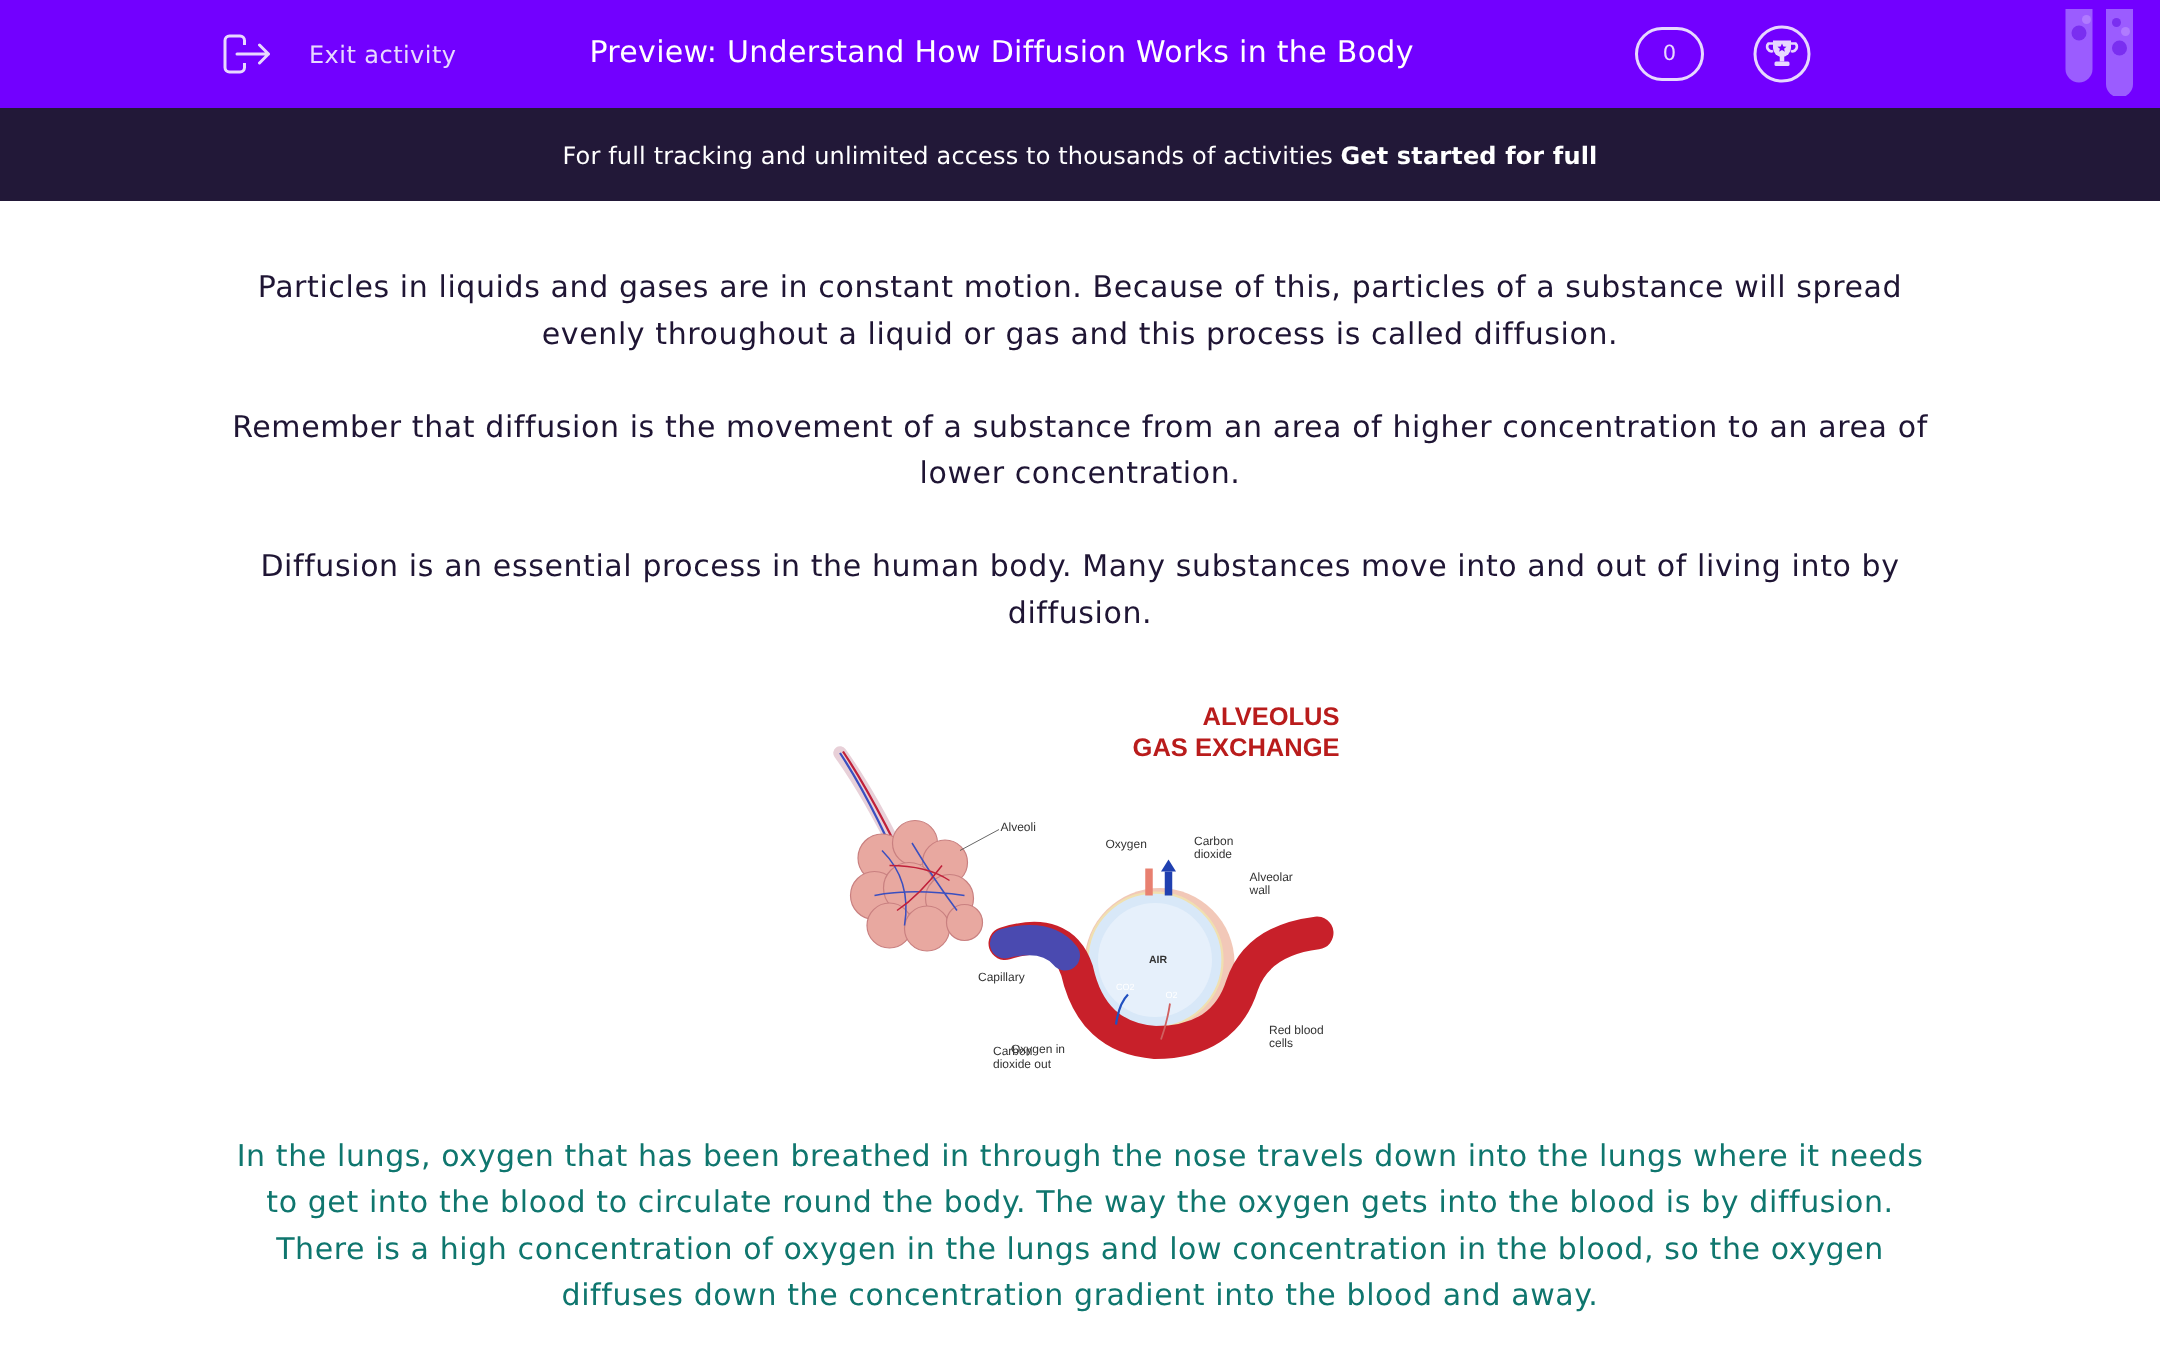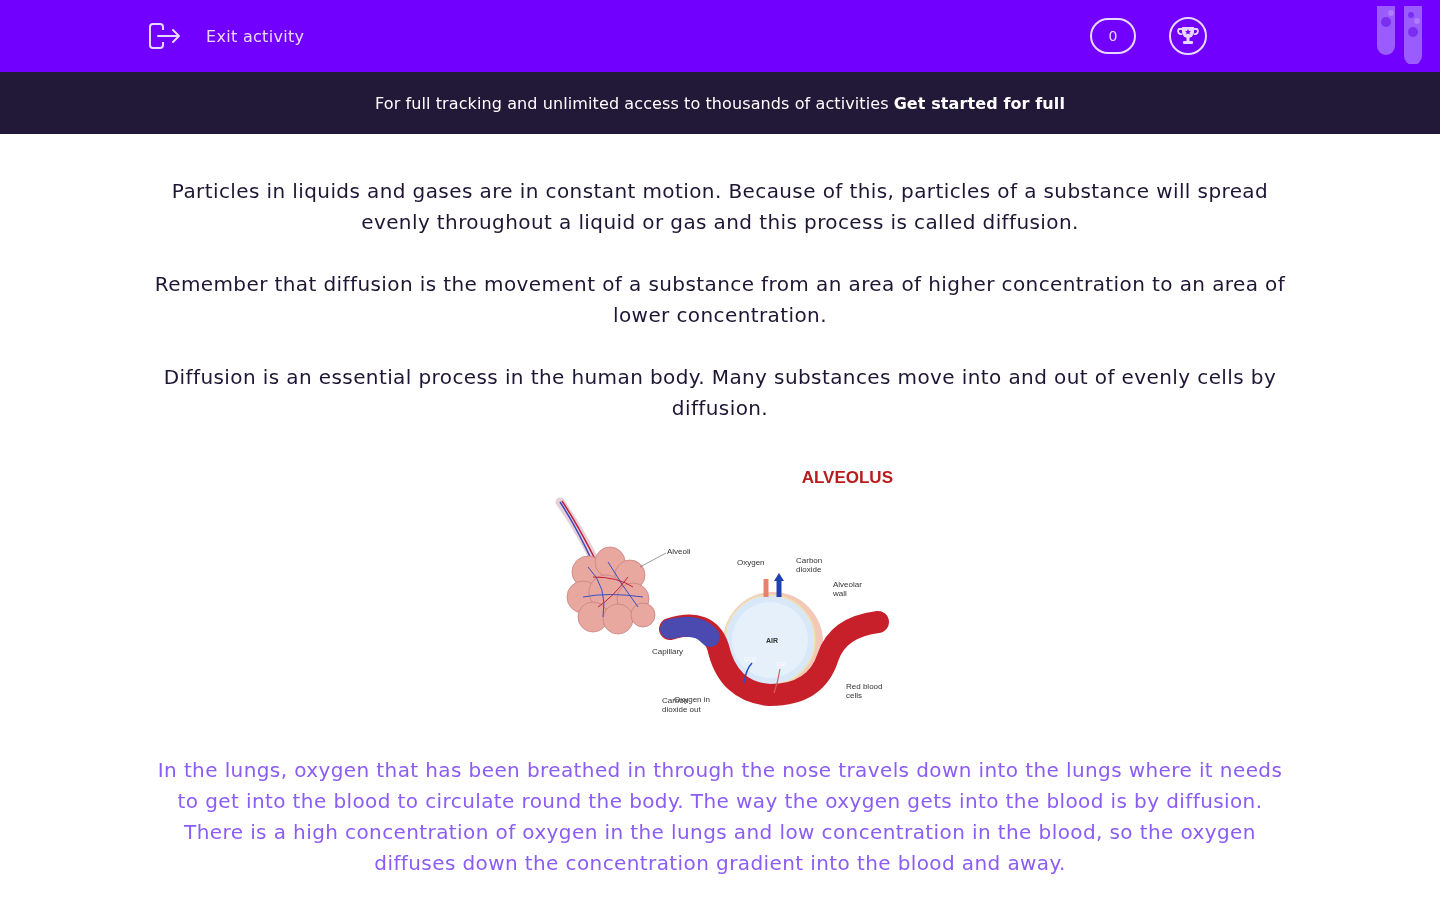--- a/index.html
+++ b/index.html
@@ -59,36 +59,37 @@
       font-family: "Liberation Sans", sans-serif; font-weight: bold; font-size: 17px;
       line-height: 21px; color: #b91c1c;
     }
     .fig-label {
       position: absolute; font-family: "Liberation Sans", sans-serif; font-size: 8px;
       color: #333; line-height: 9px; text-align: left;
     }
     .bottom-text {
       position: absolute; left: 145px; top: 755px; width: 1150px;
       text-align: center; font-size: 20px; line-height: 31px; letter-spacing: 0.4px;
-      color: #8b5cf6;
+      color: #0f766e;
     }
   </style>
 </head>
 <body>
 
 <div class="topbar">
   <div class="exit-btn">
     <svg viewBox="0 0 34 30">
       <path d="M12 3 H5 a3 3 0 0 0 -3 3 V24 a3 3 0 0 0 3 3 H12 a3 3 0 0 0 3 -3 V21" fill="none" stroke="#e8d8ff" stroke-width="2"></path>
       <path d="M12 3 a3 3 0 0 1 3 3 V9" fill="none" stroke="#e8d8ff" stroke-width="2"></path>
       <path d="M10 15 H31 M25 9 L31 15 L25 21" fill="none" stroke="#e8d8ff" stroke-width="2" stroke-linecap="round" stroke-linejoin="round"></path>
     </svg>
     <span>Exit activity</span>
   </div>
 
+  <div class="title">Preview: Understand How Diffusion Works in the Body</div>
 
   <div class="score-pill">
     <span>0</span>
   </div>
 
   <div class="trophy-btn">
     <svg width="22" height="22" viewBox="0 0 22 22">
       <path d="M5 2 H17 V7 a6 6 0 0 1 -12 0 Z" fill="#e8d8ff"></path>
       <path d="M5 4 H2 a3 3 0 0 0 3 5 M17 4 H20 a3 3 0 0 1 -3 5" fill="none" stroke="#e8d8ff" stroke-width="1.8"></path>
       <rect x="9.5" y="12" width="3" height="4" fill="#e8d8ff"></rect>
@@ -109,26 +110,27 @@
 </div>
 
 <div class="banner">
   <span>For full tracking and unlimited access to thousands of activities</span>
   <span class="cta">Get started for full</span>
 </div>
 
 <div class="content">
   <p><span>Particles in liquids and gases are in constant motion. Because of this, particles of a substance will spread evenly throughout a liquid or gas and this process is called </span><b>diffusion</b><span>.</span></p>
   <p><span>Remember that diffusion is the </span><b>movement of a substance from an area of higher concentration to an area of lower concentration.</b></p>
-  <p>Diffusion is an essential process in the human body. Many substances move into and out of evenly cells by diffusion.</p>
+  <p>Diffusion is an essential process in the human body. Many substances move into and out of living into by diffusion.</p>
 </div>
 
 <div class="figure">
   <div class="fig-title">
     <div>ALVEOLUS</div>
+    <div>GAS EXCHANGE</div>
   </div>
   <svg width="345" height="265" viewBox="0 0 345 265" style="position:absolute;left:0;top:0;">
 
     <path d="M12 45 Q30 70 50 110" stroke="#e8d0d8" stroke-width="9" fill="none" stroke-linecap="round"></path>
     <path d="M12 45 Q35 80 60 140" stroke="#3a4fc0" stroke-width="1.5" fill="none"></path>
     <path d="M14 44 Q38 80 70 150" stroke="#c0203a" stroke-width="1.5" fill="none"></path>
 
     <g fill="#e8a8a0" stroke="#c98080" stroke-width="0.8">
       <circle cx="40" cy="115" r="16"></circle>
         <circle cx="62" cy="105" r="15"></circle>

